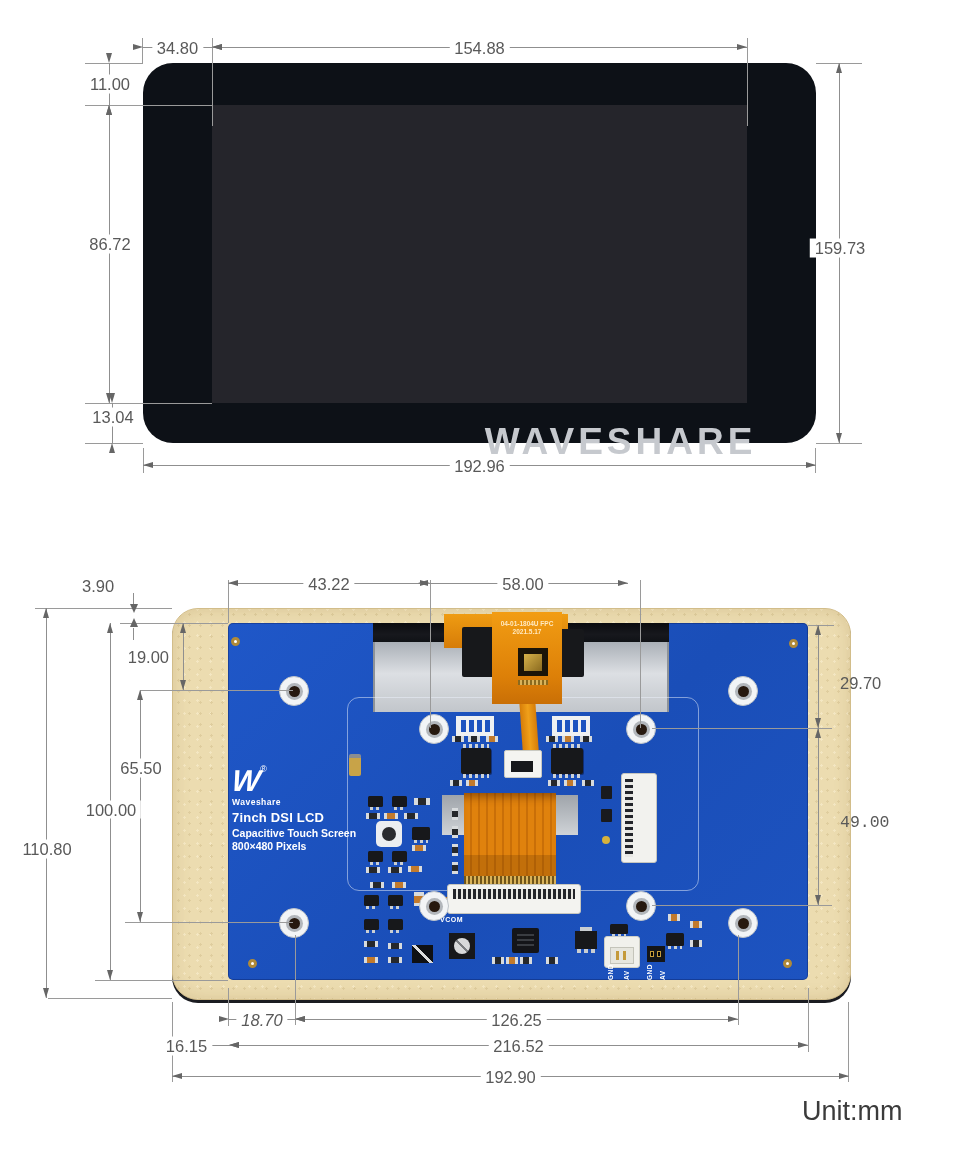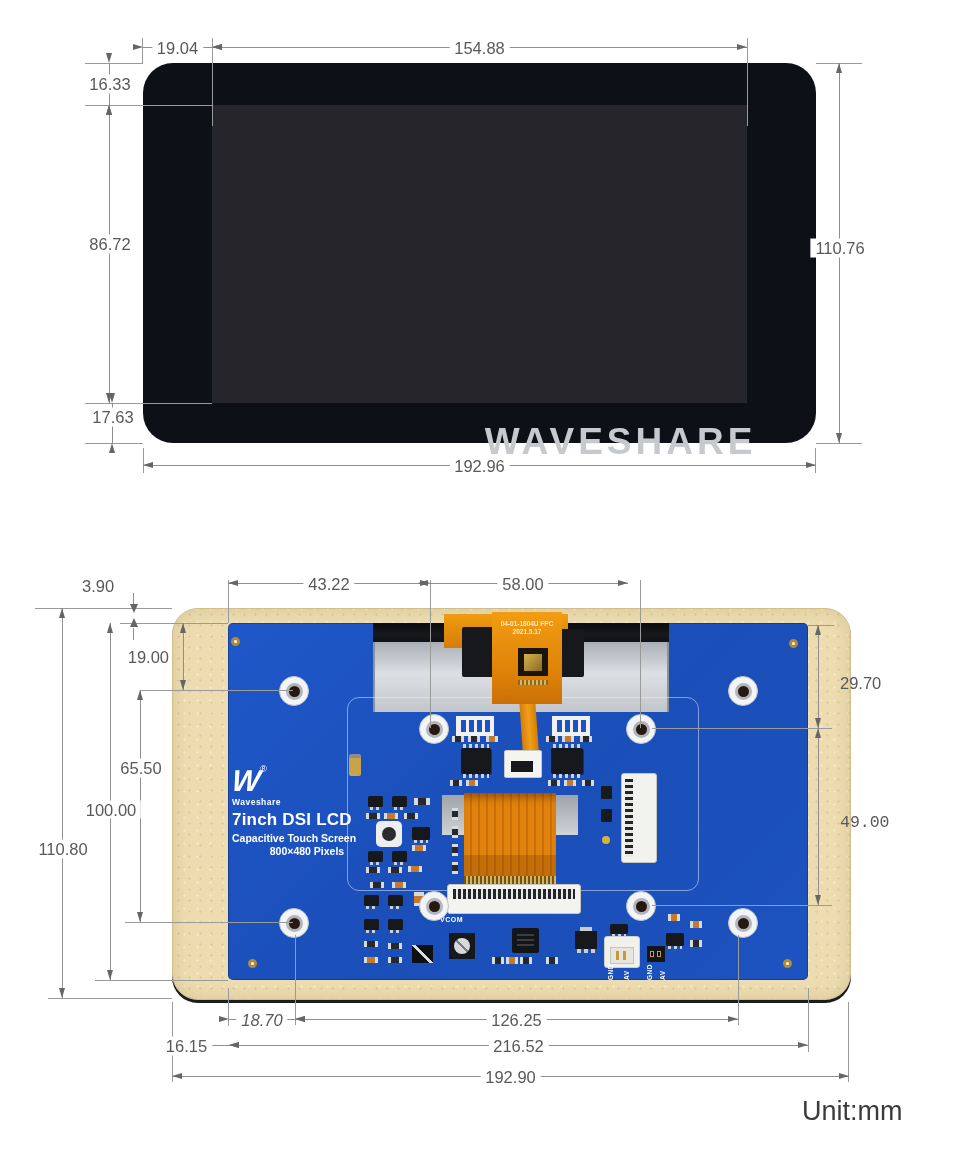--- a/index.html
+++ b/index.html
@@ -124,23 +124,23 @@
   .ind i{width:14px;height:14px;border-radius:50%;background:#2a2b2e;display:block;}
   .tan{background:linear-gradient(180deg,#8a8d91 0 20%,#c8a348 20%);border-radius:2px;}
   .blkx{background:#0f1013;background-image:linear-gradient(45deg,transparent 46%,#ddd 46% 54%,transparent 54%);}
   .blk2{background:#191a1e;border-radius:1px;}
   .gdot{background:#d7b23c;border-radius:50%;}
   
   #logo{position:absolute;left:232px;top:766px;width:150px;z-index:6;color:#fff;}
   #logo .w{font-size:30px;font-weight:800;font-style:italic;line-height:1;display:inline-block;transform:skewX(-6deg);}
   #logo .reg{font-size:9px;vertical-align:top;position:relative;top:-2px;}
   #logo .brand{font-size:8.5px;font-weight:700;letter-spacing:.5px;margin-top:1px;}
-  #logo .title{font-size:17px;font-weight:800;margin-top:3px;letter-spacing:.2px;}
+  #logo .title{font-size:13px;font-weight:800;margin-top:3px;letter-spacing:.2px;}
   #logo .sub{font-size:10.5px;font-weight:700;margin-top:2px;}
-  #logo .res-line{font-size:10.5px;font-weight:700;margin-top:1px;text-align:center;}
+  #logo .res-line{font-size:10.5px;font-weight:700;margin-top:1px;}
   #unit{position:absolute;left:802px;top:1096px;font-size:27px;color:#3b3b3b;z-index:22;}
   .dimlbl-390{position:absolute;left:78px;top:577px;font-size:16.5px;color:#595959;z-index:21;background:#fff;padding:0 4px;}
 </style>
 </head>
 <body>
 
 <div id="canvas">
 
   <div>
     <div id="device"></div>
@@ -258,46 +258,46 @@
     <div class="x" style="left: 652px; top: 905px; width: 180px; height: 1px;"></div>
     <div class="x" style="left: 228px; top: 988px; width: 1px; height: 38px;"></div>
     <div class="x" style="left: 295px; top: 935px; width: 1px; height: 90px;"></div>
     <div class="x" style="left: 738px; top: 935px; width: 1px; height: 90px;"></div>
     <div class="x" style="left: 808px; top: 988px; width: 1px; height: 64px;"></div>
     <div class="x" style="left: 172px; top: 1002px; width: 1px; height: 80px;"></div>
     <div class="x" style="left: 848px; top: 1002px; width: 1px; height: 80px;"></div>
     <div class="dim h out" style="left: 143px; top: 47px; width: 69px;">
       <i class="a1"></i>
       <i class="a2"></i>
-      <span class="lbl">19.04</span>
+      <span class="lbl">34.80</span>
     </div>
     <div class="dim h" style="left: 212px; top: 47px; width: 535px;">
       <i class="a1"></i>
       <i class="a2"></i>
       <span class="lbl">154.88</span>
     </div>
     <div class="dim v out" style="left: 109px; top: 63px; height: 42px;">
       <i class="a1"></i>
       <i class="a2"></i>
-      <span class="lbl">16.33</span>
+      <span class="lbl">11.00</span>
     </div>
     <div class="dim v" style="left: 109px; top: 105px; height: 298px;">
       <i class="a1"></i>
       <i class="a2"></i>
       <span class="lbl" style="margin-top: -10px;">86.72</span>
     </div>
     <div class="dim v out" style="left: 112px; top: 403px; height: 40px;">
       <i class="a1"></i>
       <i class="a2"></i>
-      <span class="lbl" style="margin-top: -6px;">17.63</span>
+      <span class="lbl" style="margin-top: -6px;">13.04</span>
     </div>
     <div class="dim v" style="left: 839px; top: 63px; height: 380px;">
       <i class="a1"></i>
       <i class="a2"></i>
-      <span class="lbl" style="margin-top: -5px;">110.76</span>
+      <span class="lbl" style="margin-top: -5px;">159.73</span>
     </div>
     <div class="dim h" style="left: 143px; top: 465px; width: 673px;">
       <i class="a1"></i>
       <i class="a2"></i>
       <span class="lbl">192.96</span>
     </div>
     <div class="dim h" style="left: 228px; top: 583px; width: 202px;">
       <i class="a1"></i>
       <i class="a2"></i>
       <span class="lbl">43.22</span>
@@ -315,21 +315,21 @@
     <div class="dim v" style="left: 140px; top: 690px; height: 232px; text-decoration: underline;">
       <i class="a1"></i>
       <i class="a2"></i>
       <span class="lbl" style="margin-top: -38px;">65.50</span>
     </div>
     <div class="dim v" style="left: 110px; top: 623px; height: 357px;">
       <i class="a1"></i>
       <i class="a2"></i>
       <span class="lbl" style="margin-top: 8px;">100.00</span>
     </div>
-    <div class="dim v" style="left: 62px; top: 608px; height: 390px;">
+    <div class="dim v" style="left: 46px; top: 608px; height: 390px;">
       <i class="a1"></i>
       <i class="a2"></i>
       <span class="lbl" style="margin-top: 46px;">110.80</span>
     </div>
     <div class="dim v" style="left: 818px; top: 625px; height: 103px;">
       <i class="a1"></i>
       <i class="a2"></i>
       <span class="lbl side-r">29.70</span>
     </div>
     <div class="dim v" style="left: 818px; top: 728px; height: 177px; font-family: Liberation Mono, monospace;">

